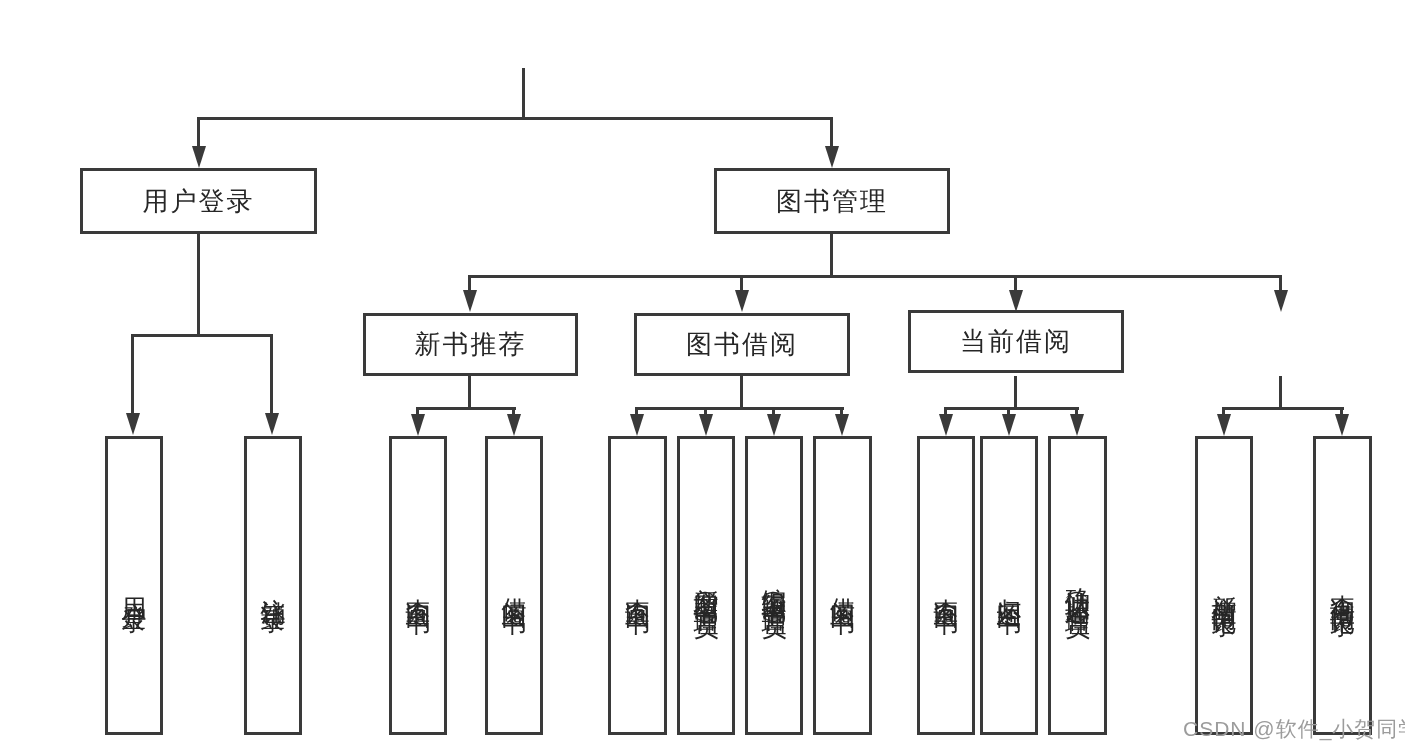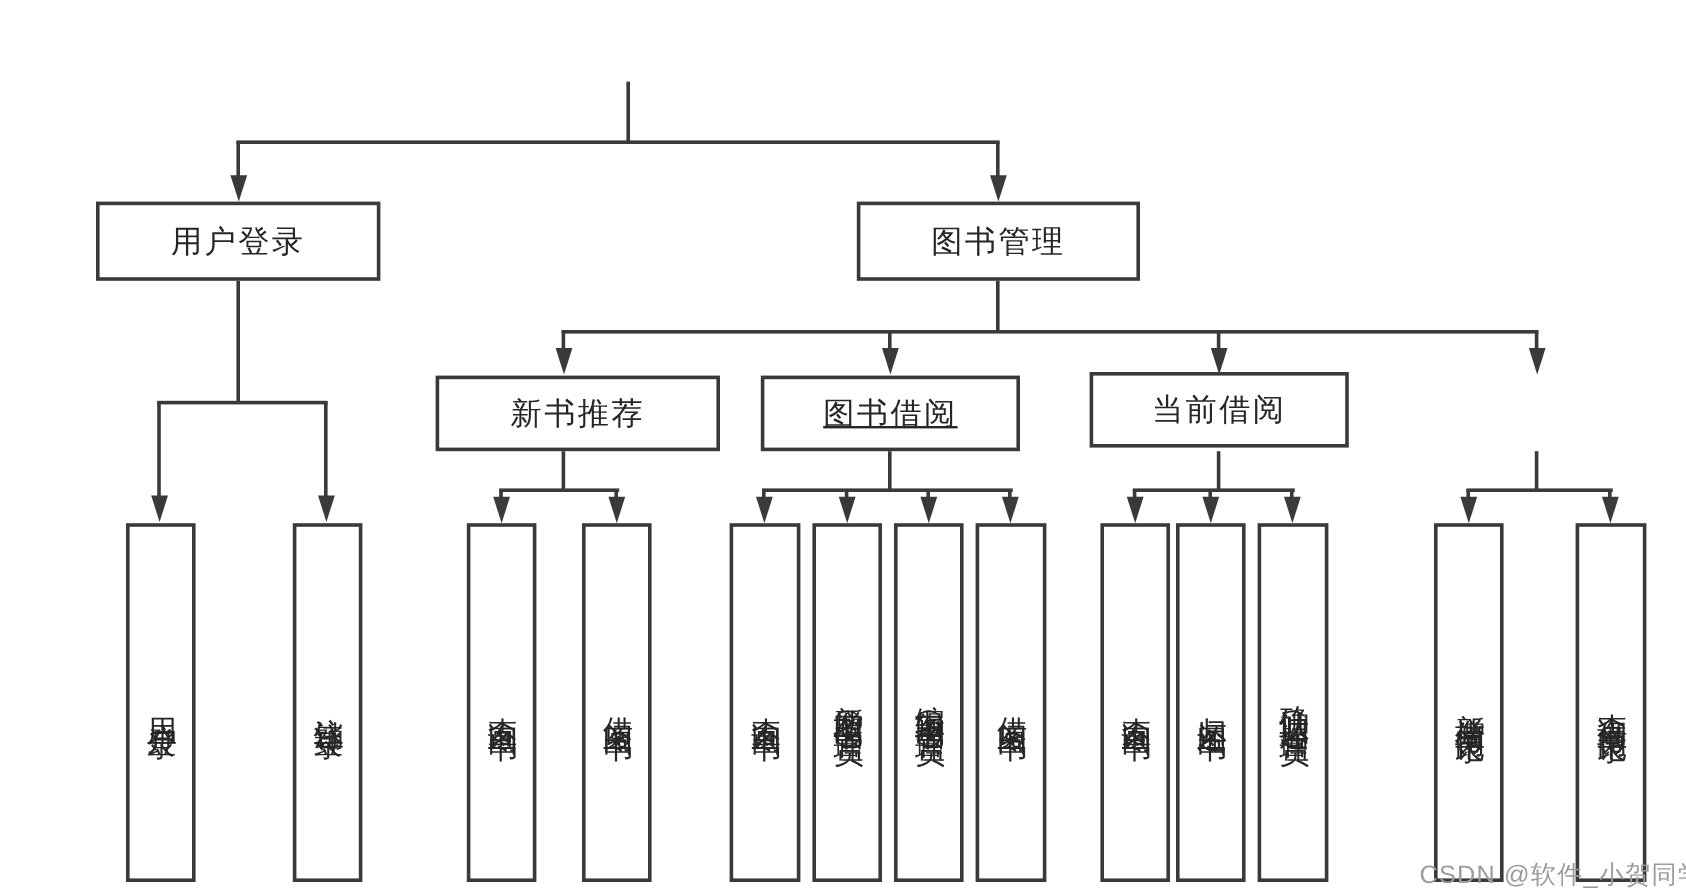--- a/index.html
+++ b/index.html
@@ -64,22 +64,22 @@
   <div class="ln" style="left:468px;top:275px;width:814px;height:3px;"></div>
   <div class="ln" style="left:468px;top:276px;width:3px;height:16px;"></div>
   <div class="ar" style="left:463px;top:290px;"></div>
   <div class="ln" style="left:740px;top:276px;width:3px;height:16px;"></div>
   <div class="ar" style="left:735px;top:290px;"></div>
   <div class="ln" style="left:1014px;top:276px;width:3px;height:16px;"></div>
   <div class="ar" style="left:1009px;top:290px;"></div>
   <div class="ln" style="left:1279px;top:276px;width:3px;height:16px;"></div>
   <div class="ar" style="left:1274px;top:290px;"></div>
 
-  <div class="box hbox" style="left:363px;top:313px;width:237px;height:63px;">新书推荐</div>
-  <div class="box hbox" style="left:634px;top:313px;width:216px;height:63px;text-decoration:underline;">图书借阅</div>
+  <div class="box hbox" style="left:363px;top:313px;width:215px;height:63px;">新书推荐</div>
+  <div class="box hbox" style="left:634px;top:313px;width:216px;height:63px;">图书借阅</div>
   <div class="box hbox" style="left:908px;top:310px;width:216px;height:63px;">当前借阅</div>
 
   <div class="ln" style="left:468px;top:376px;width:3px;height:32px;"></div>
   <div class="ln" style="left:416px;top:407px;width:100px;height:3px;"></div>
   <div class="ln" style="left:416px;top:408px;width:3px;height:8px;"></div>
   <div class="ar" style="left:411px;top:414px;"></div>
   <div class="ln" style="left:512px;top:408px;width:3px;height:8px;"></div>
   <div class="ar" style="left:507px;top:414px;"></div>
 
   <div class="ln" style="left:740px;top:376px;width:3px;height:32px;"></div>

